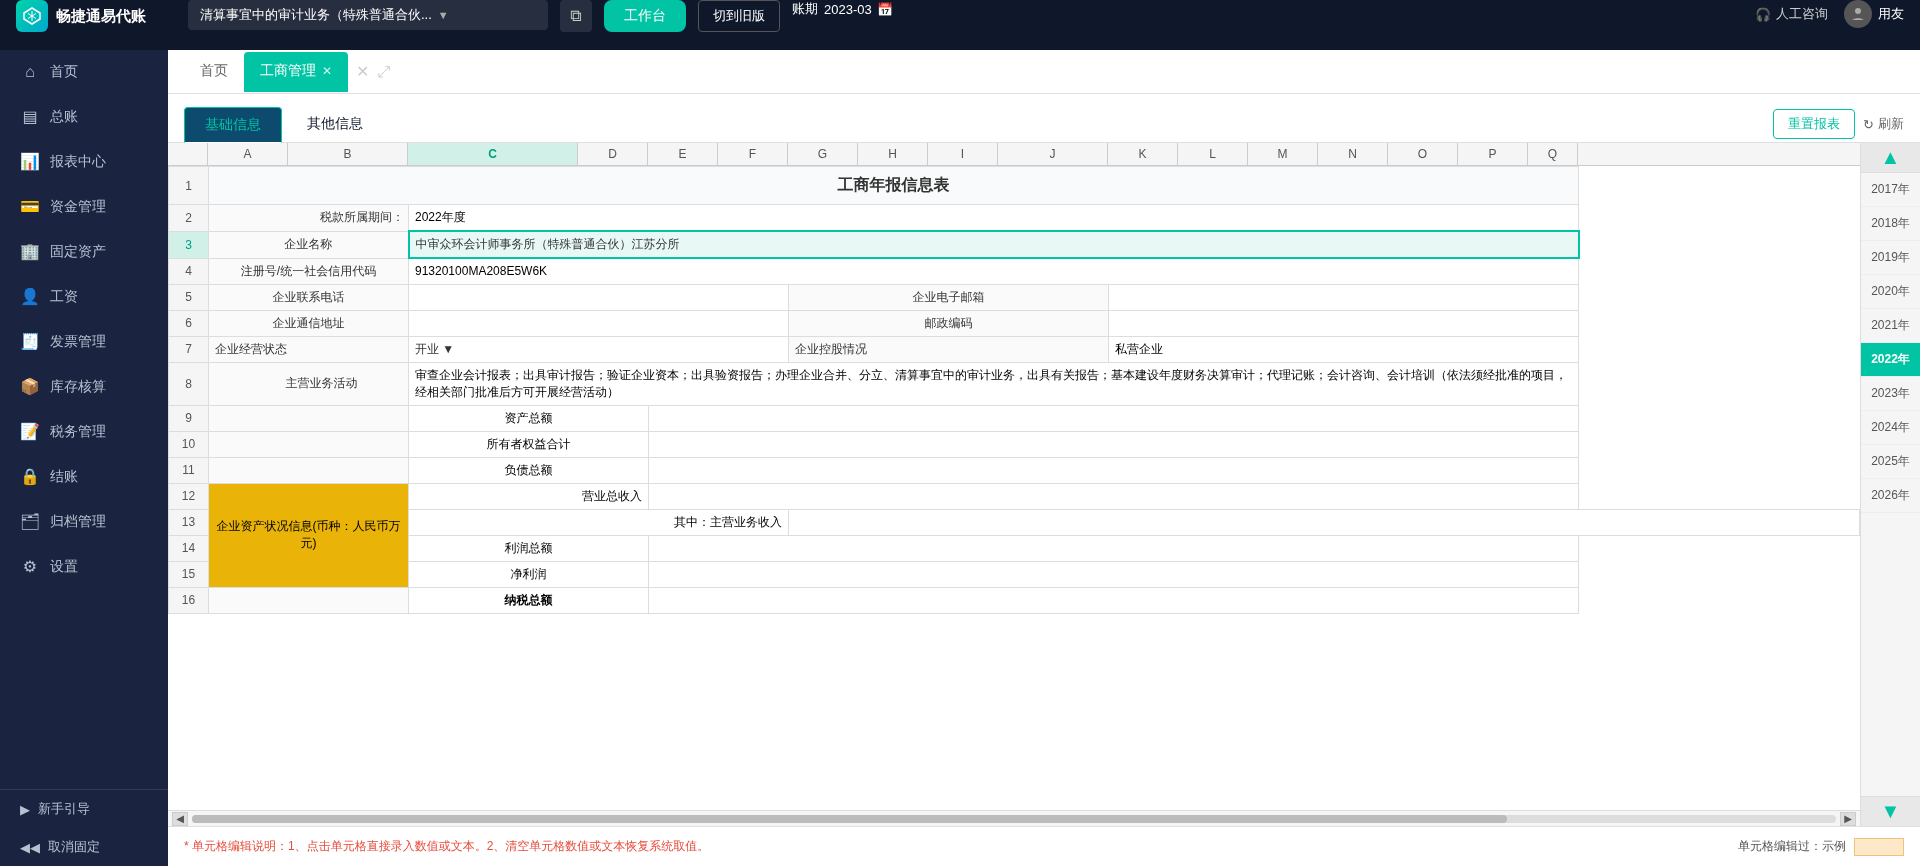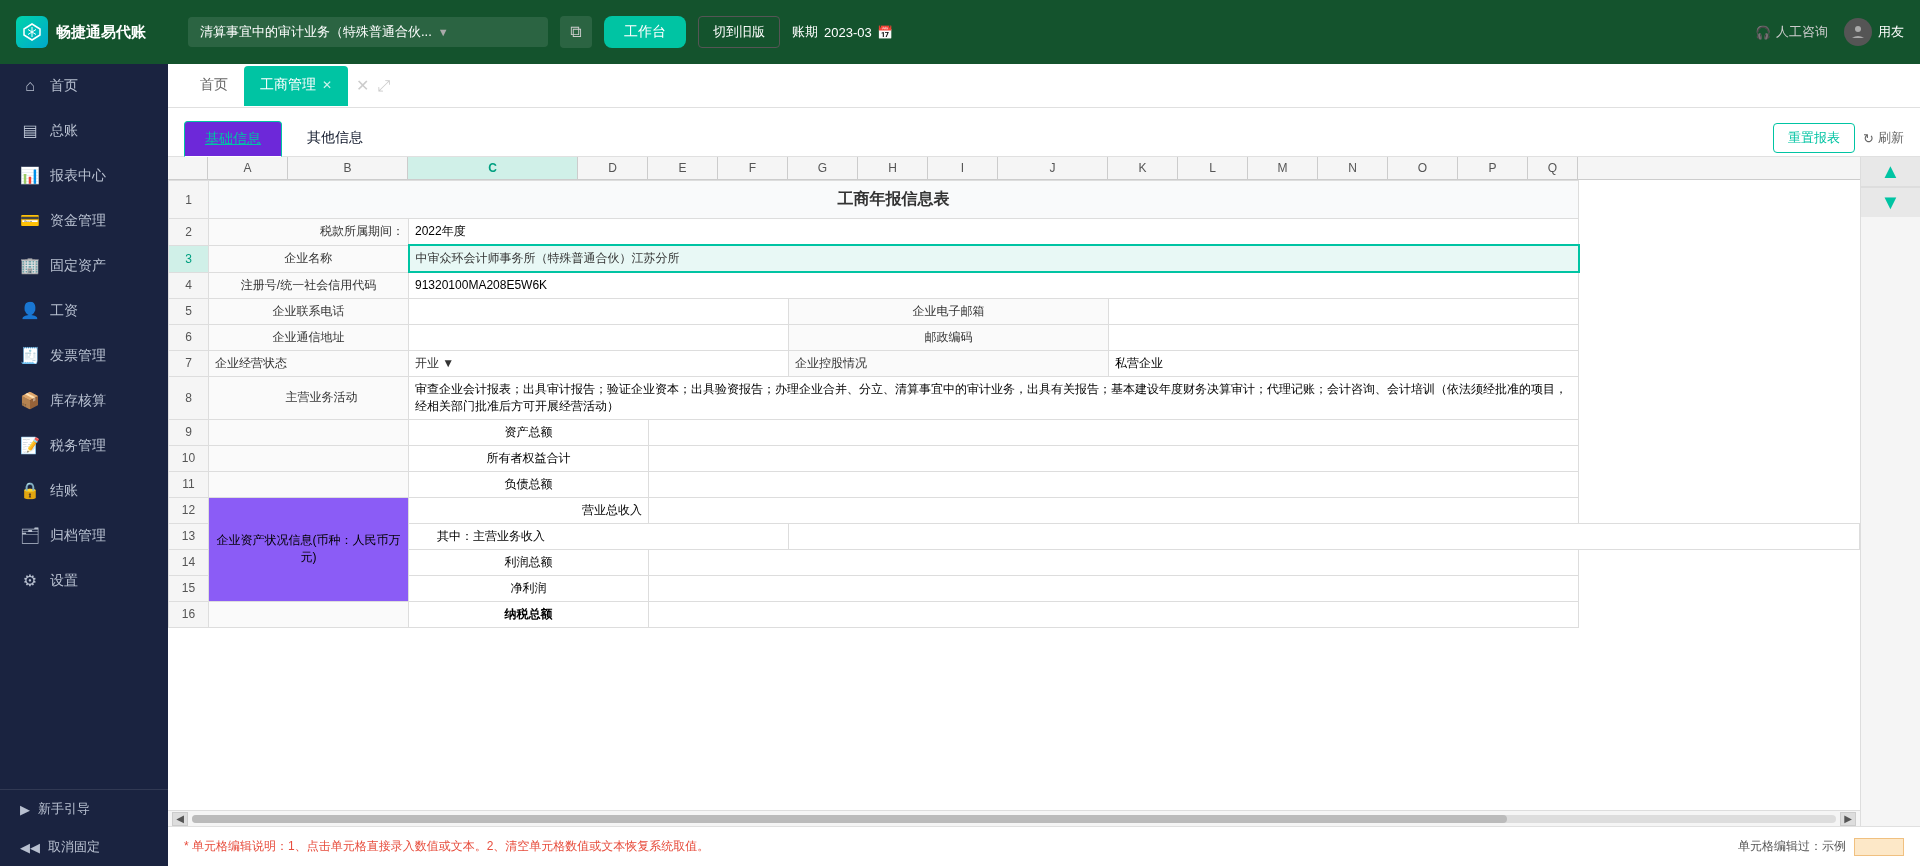--- a/index.html
+++ b/index.html
@@ -1,20 +1,20 @@
 <!DOCTYPE html>
 <html><head>
   <meta charset="utf-8">
   <style>
     * { box-sizing: border-box; margin: 0; padding: 0; }
     body { font-family: "Microsoft YaHei", "PingFang SC", sans-serif; font-size: 13px; background: #f0f2f5; display: flex; flex-direction: column; height: 866px; overflow: hidden; }
 
     
     .top-header {
-      display: flex; align-items: center; background: #14532d; height: 64px; padding: 0 16px; gap: 12px; flex-shrink: 0;
+      display: flex; align-items: flex-start; background: #0f172a; height: 50px; padding: 0 16px; gap: 12px; flex-shrink: 0;
     }
     .logo-area { display: flex; align-items: center; gap: 8px; color: #fff; font-size: 15px; font-weight: bold; min-width: 160px; }
     .logo-icon { width: 32px; height: 32px; background: linear-gradient(135deg, #00d4aa, #00a8cc); border-radius: 6px; display: flex; align-items: center; justify-content: center; }
     .company-selector { display: flex; align-items: center; gap: 6px; background: rgba(255,255,255,0.1); border-radius: 4px; padding: 6px 12px; color: #fff; font-size: 13px; cursor: pointer; flex: 1; max-width: 360px; }
     .company-selector .arrow { color: #aaa; font-size: 11px; }
     .copy-icon { width: 32px; height: 32px; background: rgba(255,255,255,0.1); border-radius: 4px; display: flex; align-items: center; justify-content: center; color: #ccc; cursor: pointer; font-size: 16px; }
     .workbench-btn { background: #00c4a3; color: #fff; border: none; border-radius: 8px; padding: 7px 20px; font-size: 14px; cursor: pointer; font-family: inherit; }
     .oldversion-btn { background: transparent; color: #fff; border: 1px solid #555; border-radius: 4px; padding: 6px 14px; font-size: 13px; cursor: pointer; font-family: inherit; }
     .period-area { display: flex; align-items: center; gap: 6px; color: #fff; font-size: 13px; }
     .calendar-icon { color: #aaa; cursor: pointer; }
@@ -42,21 +42,21 @@
     .tab-item.active { color: #fff; background: #00c4a3; border-radius: 4px 4px 0 0; border-bottom-color: #00c4a3; }
     .tab-close { font-size: 12px; color: rgba(255,255,255,0.8); cursor: pointer; }
     .tab-home { color: #666; }
 
     
     .page-content { flex: 1; display: flex; flex-direction: column; overflow: hidden; background: #fff; margin: 0; }
 
     
     .sub-tabs { display: flex; padding: 12px 16px 0; border-bottom: 1px solid #e0e0e0; gap: 4px; align-items: center; flex-shrink: 0; }
     .sub-tab { padding: 8px 20px; cursor: pointer; font-size: 14px; color: #0f172a; border: 1px solid transparent; border-radius: 4px 4px 0 0; }
-    .sub-tab.active { color: #00c4a3; border-color: #00c4a3; border-bottom-color: #fff; background: #6d28d9; margin-bottom: -1px; text-decoration: underline; }
+    .sub-tab.active { color: #00c4a3; border-color: #00c4a3; border-bottom-color: #fff; background: #0c4a6e; margin-bottom: -1px; }
     .sub-tab-actions { margin-left: auto; display: flex; gap: 8px; align-items: center; }
     .reset-btn { border: 1px solid #00c4a3; color: #00c4a3; background: #fff; border-radius: 4px; padding: 5px 14px; font-size: 13px; cursor: pointer; font-family: inherit; }
     .refresh-btn { display: flex; align-items: center; gap: 4px; color: #666; background: transparent; border: none; cursor: pointer; font-size: 13px; font-family: inherit; }
 
     
     .spreadsheet-container { flex: 1; display: flex; overflow: hidden; position: relative; }
     .spreadsheet-main { flex: 1; overflow: hidden; display: flex; flex-direction: column; }
     .spreadsheet-scroll { flex: 1; overflow: auto; position: relative; }
 
     
@@ -355,28 +355,28 @@
 
                 <tr>
                   <td class="row-num">11</td>
                   <td colspan="2" style="background:#fafafa;"></td>
                   <td colspan="2" style="text-align:center;">负债总额</td>
                   <td colspan="13"></td>
                 </tr>
 
                 <tr>
                   <td class="row-num">12</td>
-                  <td colspan="2" rowspan="4" style="text-align:center; background:#8b5cf6; white-space:normal; font-size:12px; vertical-align:middle;">企业资产状况信息(币种：人民币万元)</td>
+                  <td colspan="2" rowspan="4" style="text-align:center; background:#eab308; white-space:normal; font-size:12px; vertical-align:middle;">企业资产状况信息(币种：人民币万元)</td>
                   <td colspan="2" style="text-align:right;">营业总收入</td>
                   <td colspan="13"></td>
                 </tr>
 
                 <tr>
                   <td class="row-num">13</td>
-                  <td colspan="4" style="text-align:left; padding-left:28px;">其中：主营业务收入</td>
+                  <td colspan="4" style="text-align:right; padding-left:28px;">其中：主营业务收入</td>
                   <td colspan="13"></td>
                 </tr>
 
                 <tr>
                   <td class="row-num">14</td>
                   <td colspan="2" style="text-align:center;">利润总额</td>
                   <td colspan="13"></td>
                 </tr>
 
                 <tr>
@@ -399,20 +399,32 @@
             <div class="h-scroll-arrow">◀</div>
             <div class="h-scroll-track">
               <div class="h-scroll-thumb"></div>
             </div>
             <div class="h-scroll-arrow">▶</div>
           </div>
         </div>
 
         <div class="year-panel">
           <div class="year-panel-top">▲</div>
+          <div class="year-list">
+            <div class="year-item">2017年</div>
+            <div class="year-item">2018年</div>
+            <div class="year-item">2019年</div>
+            <div class="year-item">2020年</div>
+            <div class="year-item">2021年</div>
+            <div class="year-item active">2022年</div>
+            <div class="year-item">2023年</div>
+            <div class="year-item">2024年</div>
+            <div class="year-item">2025年</div>
+            <div class="year-item">2026年</div>
+          </div>
           <div class="year-panel-bottom">▼</div>
         </div>
       </div>
 
       <div class="bottom-bar">
         <span class="bottom-hint">* 单元格编辑说明：1、点击单元格直接录入数值或文本。2、清空单元格数值或文本恢复系统取值。</span>
         <div class="bottom-right">
           <span>单元格编辑过：示例</span>
           <div class="cell-example"></div>
         </div>

